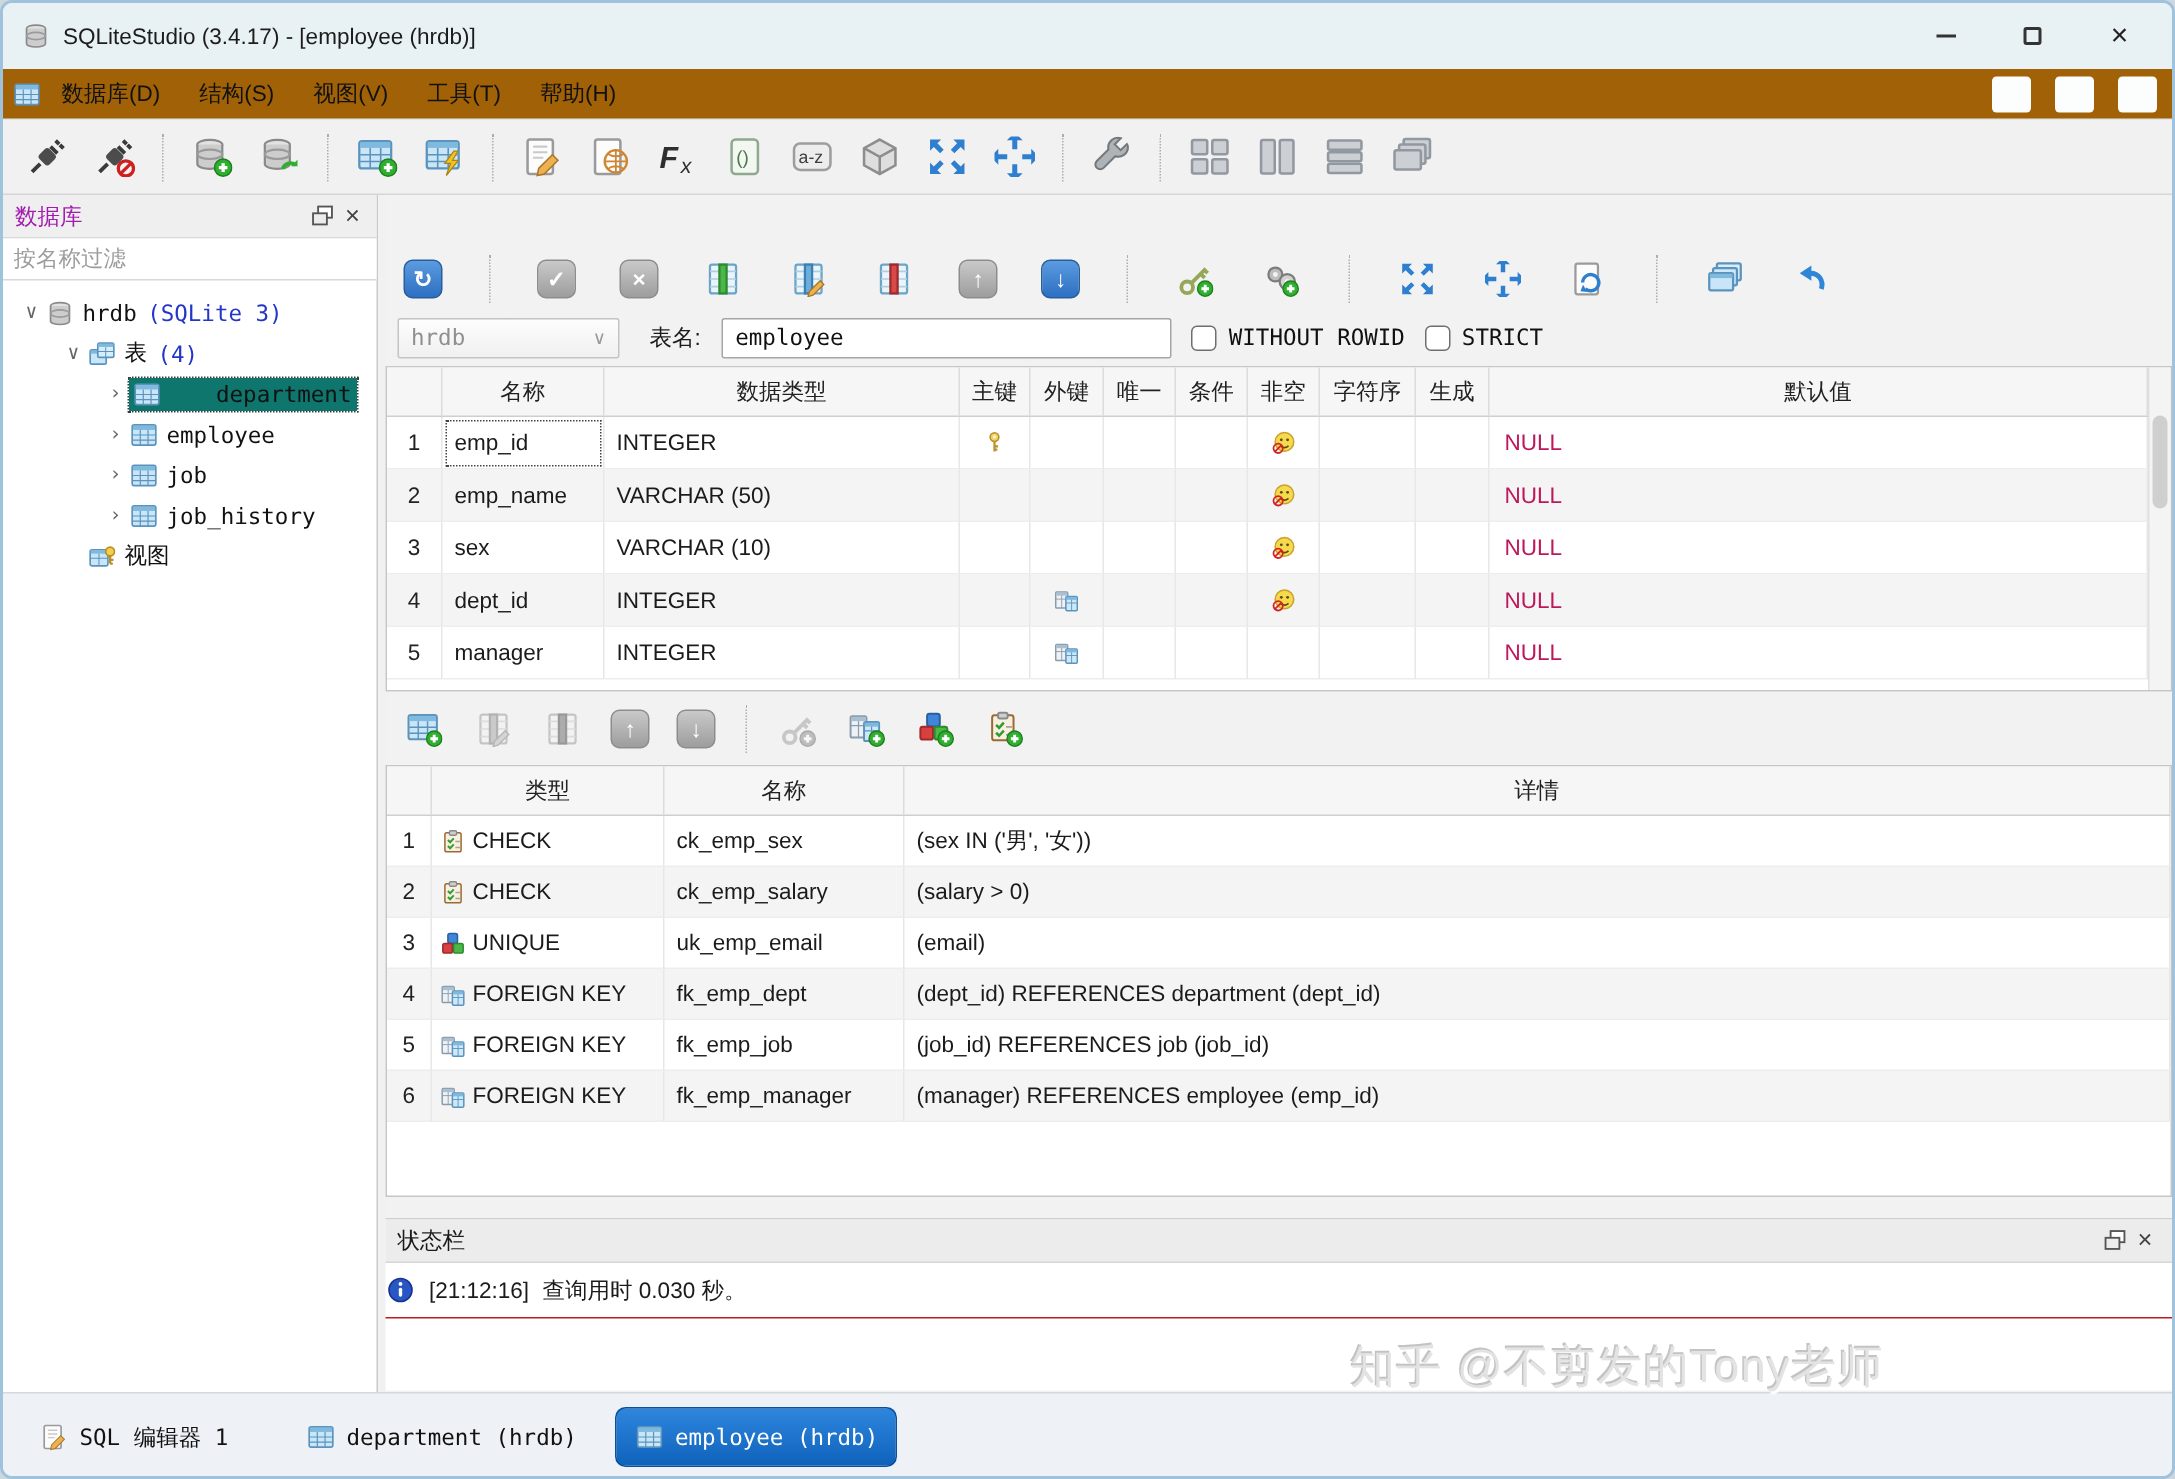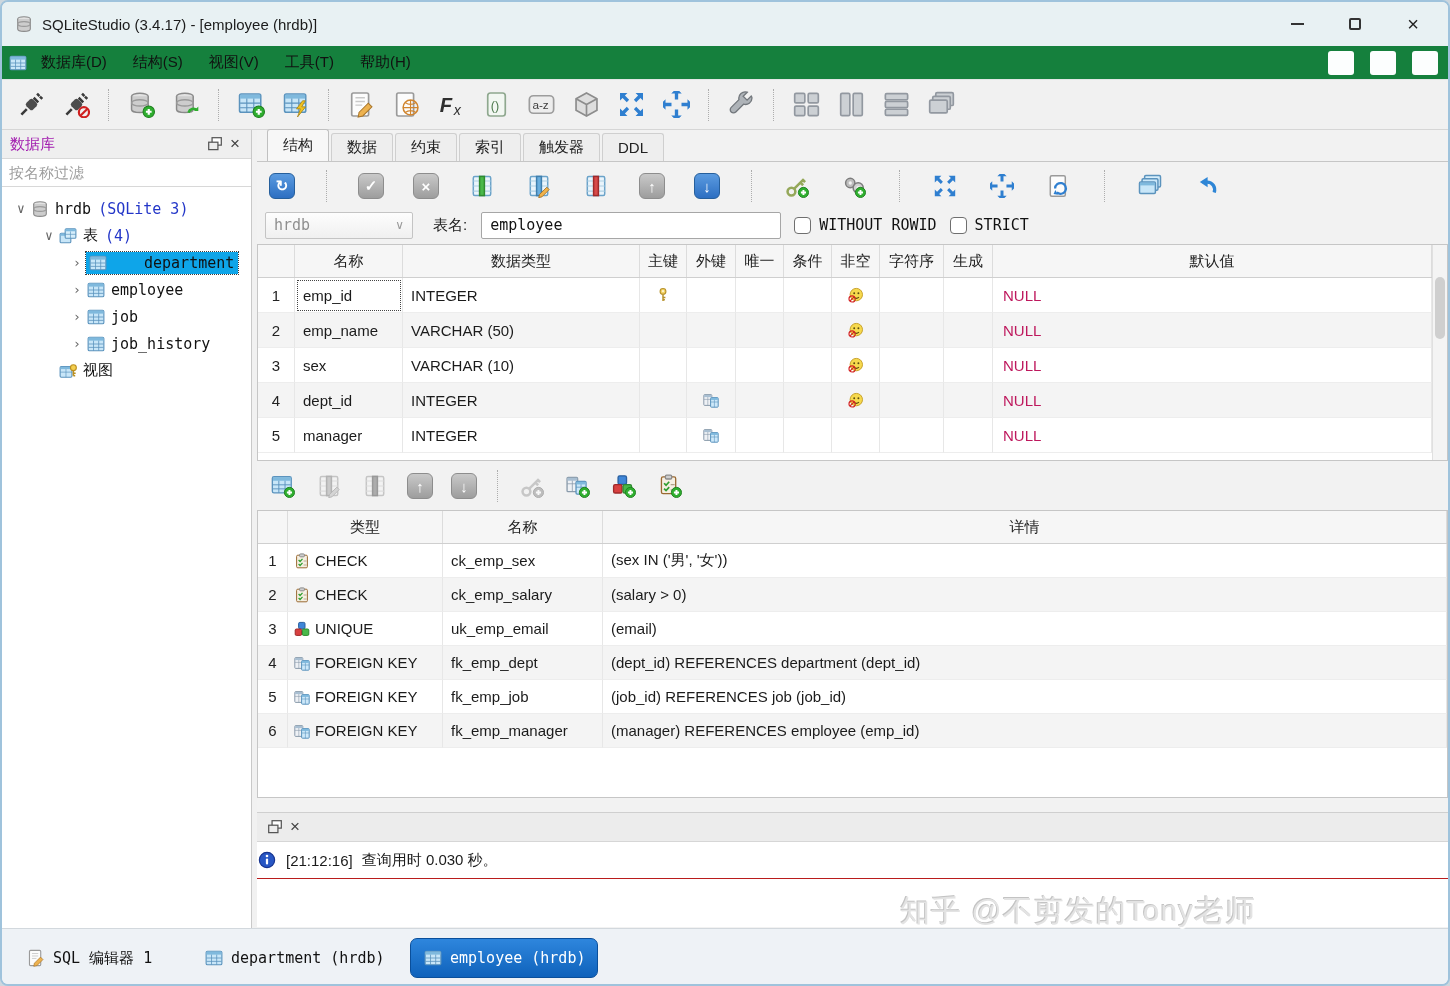--- a/index.html
+++ b/index.html
@@ -15,42 +15,42 @@
   .ic.xs { width:17px; height:17px; } .ic.xs svg { width:16px; height:16px; }
   .dim { filter:grayscale(1); opacity:.5; }
   
   .titlebar { position:absolute; top:0; left:0; right:0; height:44px; background:#e8f1f3; display:flex; align-items:center; padding-left:12px; }
   .titlebar .ttext { margin-left:8px; font-size:15px; color:#1c1c1c; }
   .wctrls { position:absolute; right:6px; top:0; height:44px; display:flex; }
   .wbtn { width:58px; height:44px; display:flex; align-items:center; justify-content:center; font-size:20px; color:#222; }
   .glyph-min { width:13px; border-top:2px solid #333; display:inline-block; }
   .glyph-max { width:12px; height:12px; border:2px solid #333; border-radius:2px; display:inline-block; }
   
-  .menubar { position:absolute; top:44px; left:0; right:0; height:34px; background:#15803d; border-bottom:1px solid #e2e6e6; display:flex; align-items:center; padding-left:6px; }
+  .menubar { position:absolute; top:44px; left:0; right:0; height:34px; background:#a16207; border-bottom:1px solid #e2e6e6; display:flex; align-items:center; padding-left:6px; }
   .menu-item { padding:4px 13px; font-size:15px; color:#111; }
   .mdi-faints { position:absolute; right:10px; display:flex; gap:16px; }
   .mdi-faint { width:26px; height:24px; background:#fcfefe; border-radius:3px; }
   
   .toolbar { position:absolute; top:78px; left:0; right:0; height:50px; background:#f1f1f1; border-bottom:1px solid #d6d6d6; display:flex; align-items:center; gap:15px; padding-left:14px; }
   .vsep { width:0; height:32px; border-left:1px dotted #adadad; margin:0 2px; }
   .tbtn { width:30px; height:30px; display:flex; align-items:center; justify-content:center; }
   .tbtn svg { width:27px; height:27px; }
   
   .sidebar { position:absolute; top:128px; left:0; bottom:56px; width:250px; background:#fff; border-right:1px solid #c9c9c9; }
   .splitter { position:absolute; top:128px; left:250px; bottom:56px; width:5px; background:#f1f1f1; }
   .panel-head { height:29px; background:#efefef; border-bottom:1px solid #d8d8d8; display:flex; align-items:center; padding:0 6px 0 8px; }
   .panel-head .ptitle { flex:1; font-size:15px; color:#a21caf; }
   .phx { font-size:17px; color:#444; padding:0 5px; }
   .filter { display:block; width:100%; height:28px; border:0; border-bottom:1px solid #d8d8d8; padding-left:7px; font-size:15px; font-family:"Liberation Sans",sans-serif; color:#333; outline:none; }
   .filter::placeholder { color:#9d9d9d; }
   .tree { padding-top:8px; }
   .trow { height:27px; display:flex; align-items:center; font-family:"DejaVu Sans Mono", monospace; font-size:15px; color:#111; }
   .chev { width:18px; text-align:center; color:#666; font-size:13px; flex:0 0 auto; }
   .selwrap { display:inline-flex; align-items:center; gap:5px; padding:1px 4px 1px 2px; }
-  .selwrap.sel { background:#0ea5e9; outline:1px dotted #3c3c3c;gap:36px; }
+  .selwrap.sel { background:#0f766e; outline:1px dotted #3c3c3c;gap:36px; }
   .tsuffix { color:#2336c8; margin-left:7px; }
   .tlabel { margin-left:5px; }
   
   .main { position:absolute; top:128px; left:255px; right:0; bottom:56px; background:#f2f2f2; }
   .tabbar { position:absolute; top:0; left:0; right:0; height:32px; border-bottom:1px solid #c6c6c6; display:flex; align-items:flex-end; padding-left:10px; }
   .tab { padding:0 15px; height:28px; display:flex; align-items:center; background:#eeeeee; border:1px solid #cfcfcf; border-bottom:none; border-radius:3px 3px 0 0; margin-right:2px; color:#222; }
   .tab.active { height:32px; background:#f7f7f7; border-color:#c0c0c0; position:relative; z-index:2; }
   .tb2 { position:absolute; top:34px; left:0; right:0; height:44px; display:flex; align-items:center; gap:29px; padding-left:12px; }
   .tb3 { position:absolute; top:334px; left:0; right:0; height:44px; display:flex; align-items:center; gap:18px; padding-left:12px; }
   .sqbtn { width:26px; height:26px; border-radius:6px; display:flex; align-items:center; justify-content:center; color:#fff; font-weight:bold; font-size:15px; flex:0 0 auto; }
@@ -414,28 +414,20 @@
             </svg>
           </span>
         <span class="tlabel">视图</span>
       </div>
     </div>
   </div>
   <div class="splitter"></div>
 
   <div class="main">
 
-    <div class="tabbar">
-      <div class="tab active">结构</div>
-      <div class="tab">数据</div>
-      <div class="tab">约束</div>
-      <div class="tab">索引</div>
-      <div class="tab">触发器</div>
-      <div class="tab">DDL</div>
-    </div>
 
     <div class="tb2">
       <span class="sqbtn sq-blue">↻</span>
       <span class="vsep"></span>
       <span class="sqbtn sq-gray">✓</span>
       <span class="sqbtn sq-gray">×</span>
       <span class="ic">
           <svg viewBox="0 0 16 16" xmlns="http://www.w3.org/2000/svg">
             <rect x="2.2" y="1.6" width="11.6" height="12.8" rx="1" fill="#eaf4fb" stroke="#6ba3c9"></rect>
             <path d="M2.2 4.6h11.6M2.2 8h11.6M2.2 11.4h11.6" stroke="#aecfe3" stroke-width="0.7"></path>
@@ -884,20 +876,21 @@
             </span>
             <span>FOREIGN KEY</span>
           </div>
         <div class="m2 ctext">fk_emp_manager</div>
         <div class="m3 ctext">(manager) REFERENCES employee (emp_id)</div>
       </div>
     </div>
 
     <div class="statuspanel">
       <div class="sphead">
+        <span class="ptitle">状态栏</span>
         <span class="ic sm">
             <svg viewBox="0 0 16 16" xmlns="http://www.w3.org/2000/svg">
               <rect x="5.4" y="2.4" width="8.2" height="6.6" fill="#fff" stroke="#555" stroke-width="1.1"></rect>
               <rect x="2.4" y="6.4" width="8.2" height="6.6" fill="#ececec" stroke="#555" stroke-width="1.1"></rect>
             </svg>
           </span>
         <span class="phx">×</span>
       </div>
       <div class="smsg">
         <span class="ic sm">

